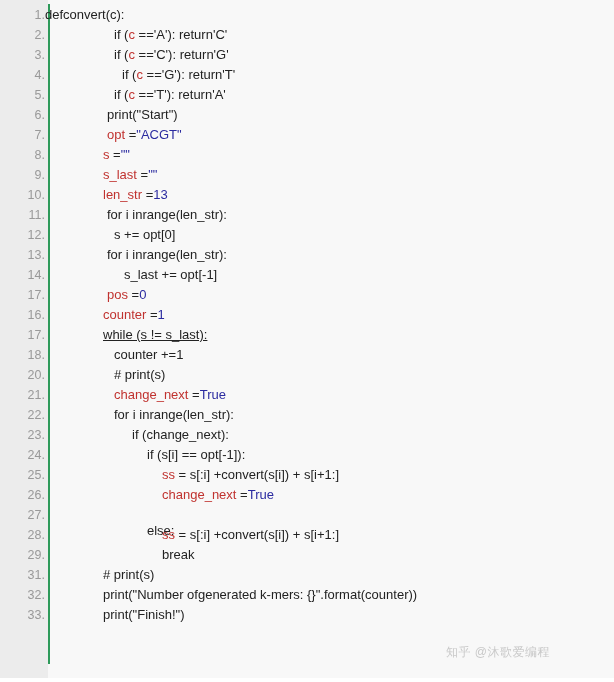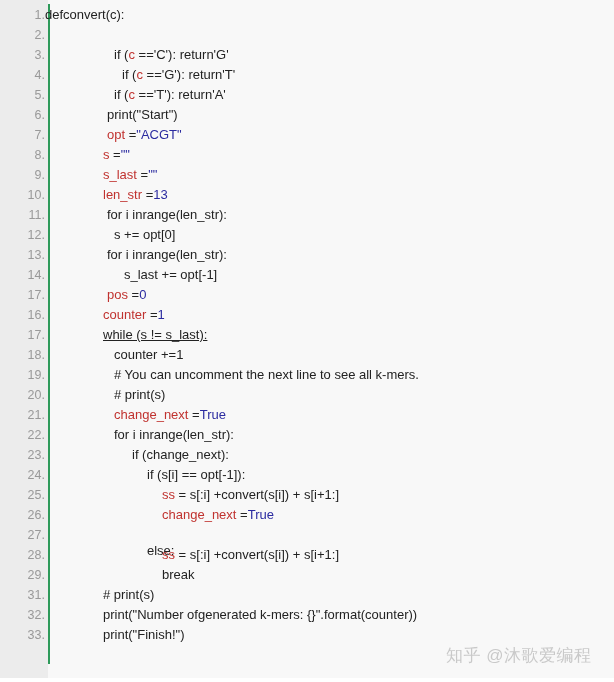--- a/index.html
+++ b/index.html
@@ -37,49 +37,48 @@
       position: absolute; left: 0; width: 45px; text-align: right;
       color: #999; font-size: 12.5px;
     }
     .code { position: absolute; top: 0; }
     .tok-var { color: #c0322f; }
     .tok-num { color: #2b2ba0; }
     .tok-str { color: #2b2ba0; }
     .tok-plain { color: #222; }
     .watermark {
       position: absolute; left: 446px; top: 644px;
-      font-size: 17px; color: #c9c9c9; letter-spacing: 0.5px;
+      font-size: 12px; color: #c9c9c9; letter-spacing: 0.5px;
     }
   </style>
 </head>
 <body>
 
 <div class="code-block">
   <div class="gutter"></div>
   <div class="gutter-line"></div>
   <div class="lines" id="lines">
       <div class="line"><span class="ln">1.</span><span class="code" style="left: 45px;"><span class="tok-plain">defconvert(c):</span></span></div>
-      <div class="line"><span class="ln">2.</span></div>
+      <div class="line"><span class="ln">2.</span><span class="code" style="left: 114px;"><span class="tok-plain">if (</span><span class="tok-var">c</span><span class="tok-plain"> =='A'): return'C'</span></span></div>
       <div class="line"><span class="ln">3.</span><span class="code" style="left: 114px;"><span class="tok-plain">if (</span><span class="tok-var">c</span><span class="tok-plain"> =='C'): return'G'</span></span></div>
       <div class="line"><span class="ln">4.</span><span class="code" style="left: 122px;"><span class="tok-plain">if (</span><span class="tok-var">c</span><span class="tok-plain"> =='G'): return'T'</span></span></div>
       <div class="line"><span class="ln">5.</span><span class="code" style="left: 114px;"><span class="tok-plain">if (</span><span class="tok-var">c</span><span class="tok-plain"> =='T'): return'A'</span></span></div>
       <div class="line"><span class="ln">6.</span><span class="code" style="left: 107px;"><span class="tok-plain">print("Start")</span></span></div>
       <div class="line"><span class="ln">7.</span><span class="code" style="left: 107px;"><span class="tok-var">opt</span><span class="tok-plain"> =</span><span class="tok-str">"ACGT"</span></span></div>
       <div class="line"><span class="ln">8.</span><span class="code" style="left: 103px;"><span class="tok-var">s</span><span class="tok-plain"> =</span><span class="tok-str">""</span></span></div>
       <div class="line"><span class="ln">9.</span><span class="code" style="left: 103px;"><span class="tok-var">s_last</span><span class="tok-plain"> =</span><span class="tok-str">""</span></span></div>
       <div class="line"><span class="ln">10.</span><span class="code" style="left: 103px;"><span class="tok-var">len_str</span><span class="tok-plain"> =</span><span class="tok-num">13</span></span></div>
       <div class="line"><span class="ln">11.</span><span class="code" style="left: 107px;"><span class="tok-plain">for i inrange(len_str):</span></span></div>
       <div class="line"><span class="ln">12.</span><span class="code" style="left: 114px;"><span class="tok-plain">s += opt[0]</span></span></div>
       <div class="line"><span class="ln">13.</span><span class="code" style="left: 107px;"><span class="tok-plain">for i inrange(len_str):</span></span></div>
       <div class="line"><span class="ln">14.</span><span class="code" style="left: 124px;"><span class="tok-plain">s_last += opt[-1]</span></span></div>
       <div class="line"><span class="ln">17.</span><span class="code" style="left: 107px;"><span class="tok-var">pos</span><span class="tok-plain"> =</span><span class="tok-num">0</span></span></div>
       <div class="line"><span class="ln">16.</span><span class="code" style="left: 103px;"><span class="tok-var">counter</span><span class="tok-plain"> =</span><span class="tok-num">1</span></span></div>
       <div class="line"><span class="ln">17.</span><span class="code" style="left: 103px; text-decoration: underline;"><span class="tok-plain">while (s != s_last):</span></span></div>
       <div class="line"><span class="ln">18.</span><span class="code" style="left: 114px;"><span class="tok-plain">counter +=1</span></span></div>
-      <div class="line"><span class="ln">19.</span><span class="code" style="left: 114px;"><span class="tok-plain"># You can uncomment the next line to see all k-mers.</span></span></div>
       <div class="line"><span class="ln">20.</span><span class="code" style="left: 114px;"><span class="tok-plain"># print(s)</span></span></div>
       <div class="line"><span class="ln">21.</span><span class="code" style="left: 114px;"><span class="tok-var">change_next</span><span class="tok-plain"> =</span><span class="tok-num">True</span></span></div>
       <div class="line"><span class="ln">22.</span><span class="code" style="left: 114px;"><span class="tok-plain">for i inrange(len_str):</span></span></div>
       <div class="line"><span class="ln">23.</span><span class="code" style="left: 132px;"><span class="tok-plain">if (change_next):</span></span></div>
       <div class="line"><span class="ln">24.</span><span class="code" style="left: 147px;"><span class="tok-plain">if (s[i] == opt[-1]):</span></span></div>
       <div class="line"><span class="ln">25.</span><span class="code" style="left: 162px;"><span class="tok-var">ss</span><span class="tok-plain"> = s[:i] +convert(s[i]) + s[i+1:]</span></span></div>
       <div class="line"><span class="ln">26.</span><span class="code" style="left: 162px;"><span class="tok-var">change_next</span><span class="tok-plain"> =</span><span class="tok-num">True</span></span></div>
       <div class="line"><span class="ln">27.</span><span class="code" style="left: 147px; margin-top: 16px;"><span class="tok-plain">else:</span></span></div>
       <div class="line"><span class="ln">28.</span><span class="code" style="left: 162px;"><span class="tok-var">ss</span><span class="tok-plain"> = s[:i] +convert(s[i]) + s[i+1:]</span></span></div>
       <div class="line"><span class="ln">29.</span><span class="code" style="left: 162px;"><span class="tok-plain">break</span></span></div>

